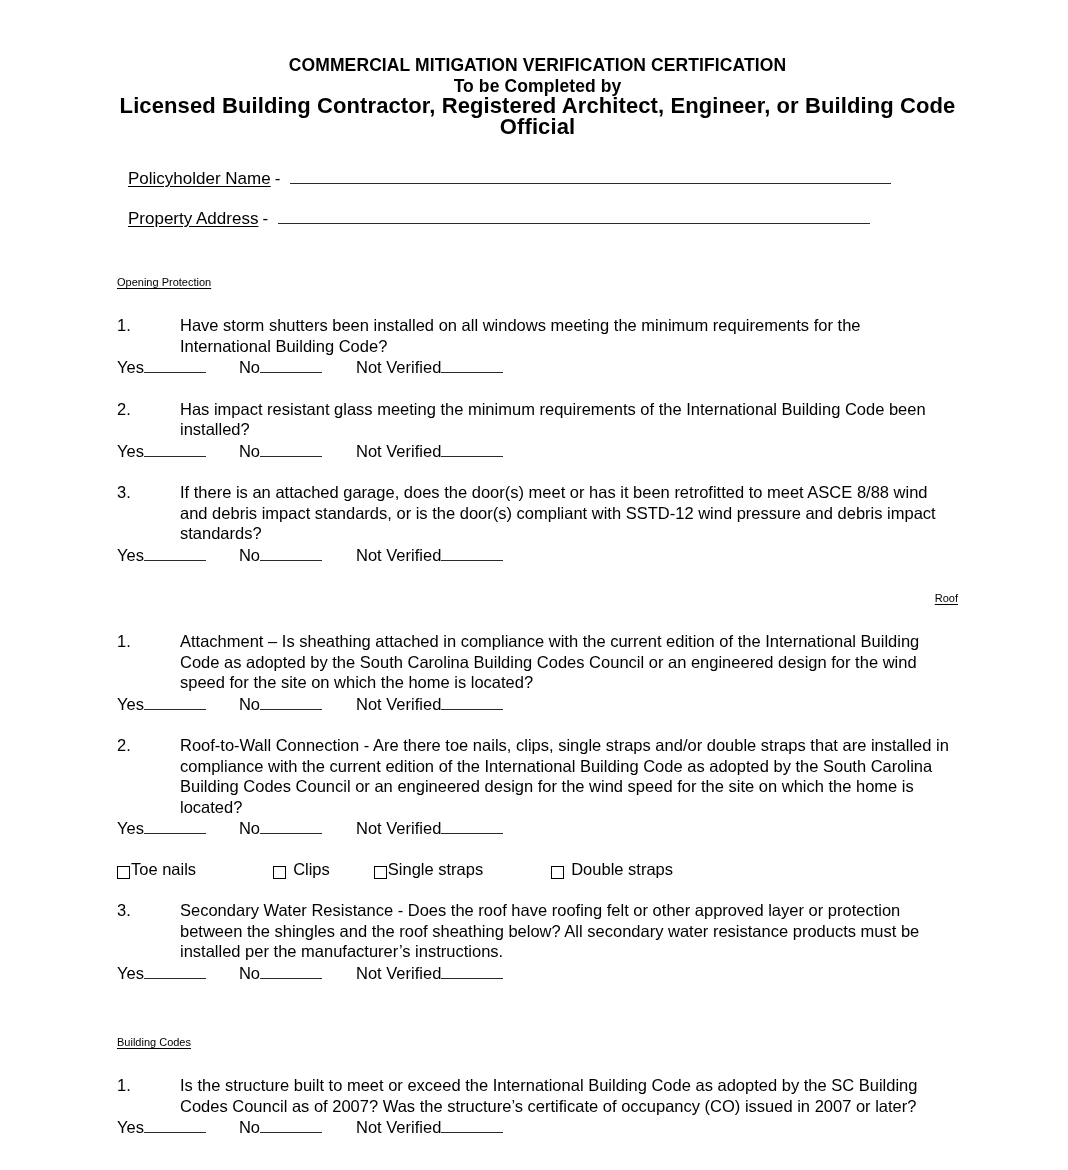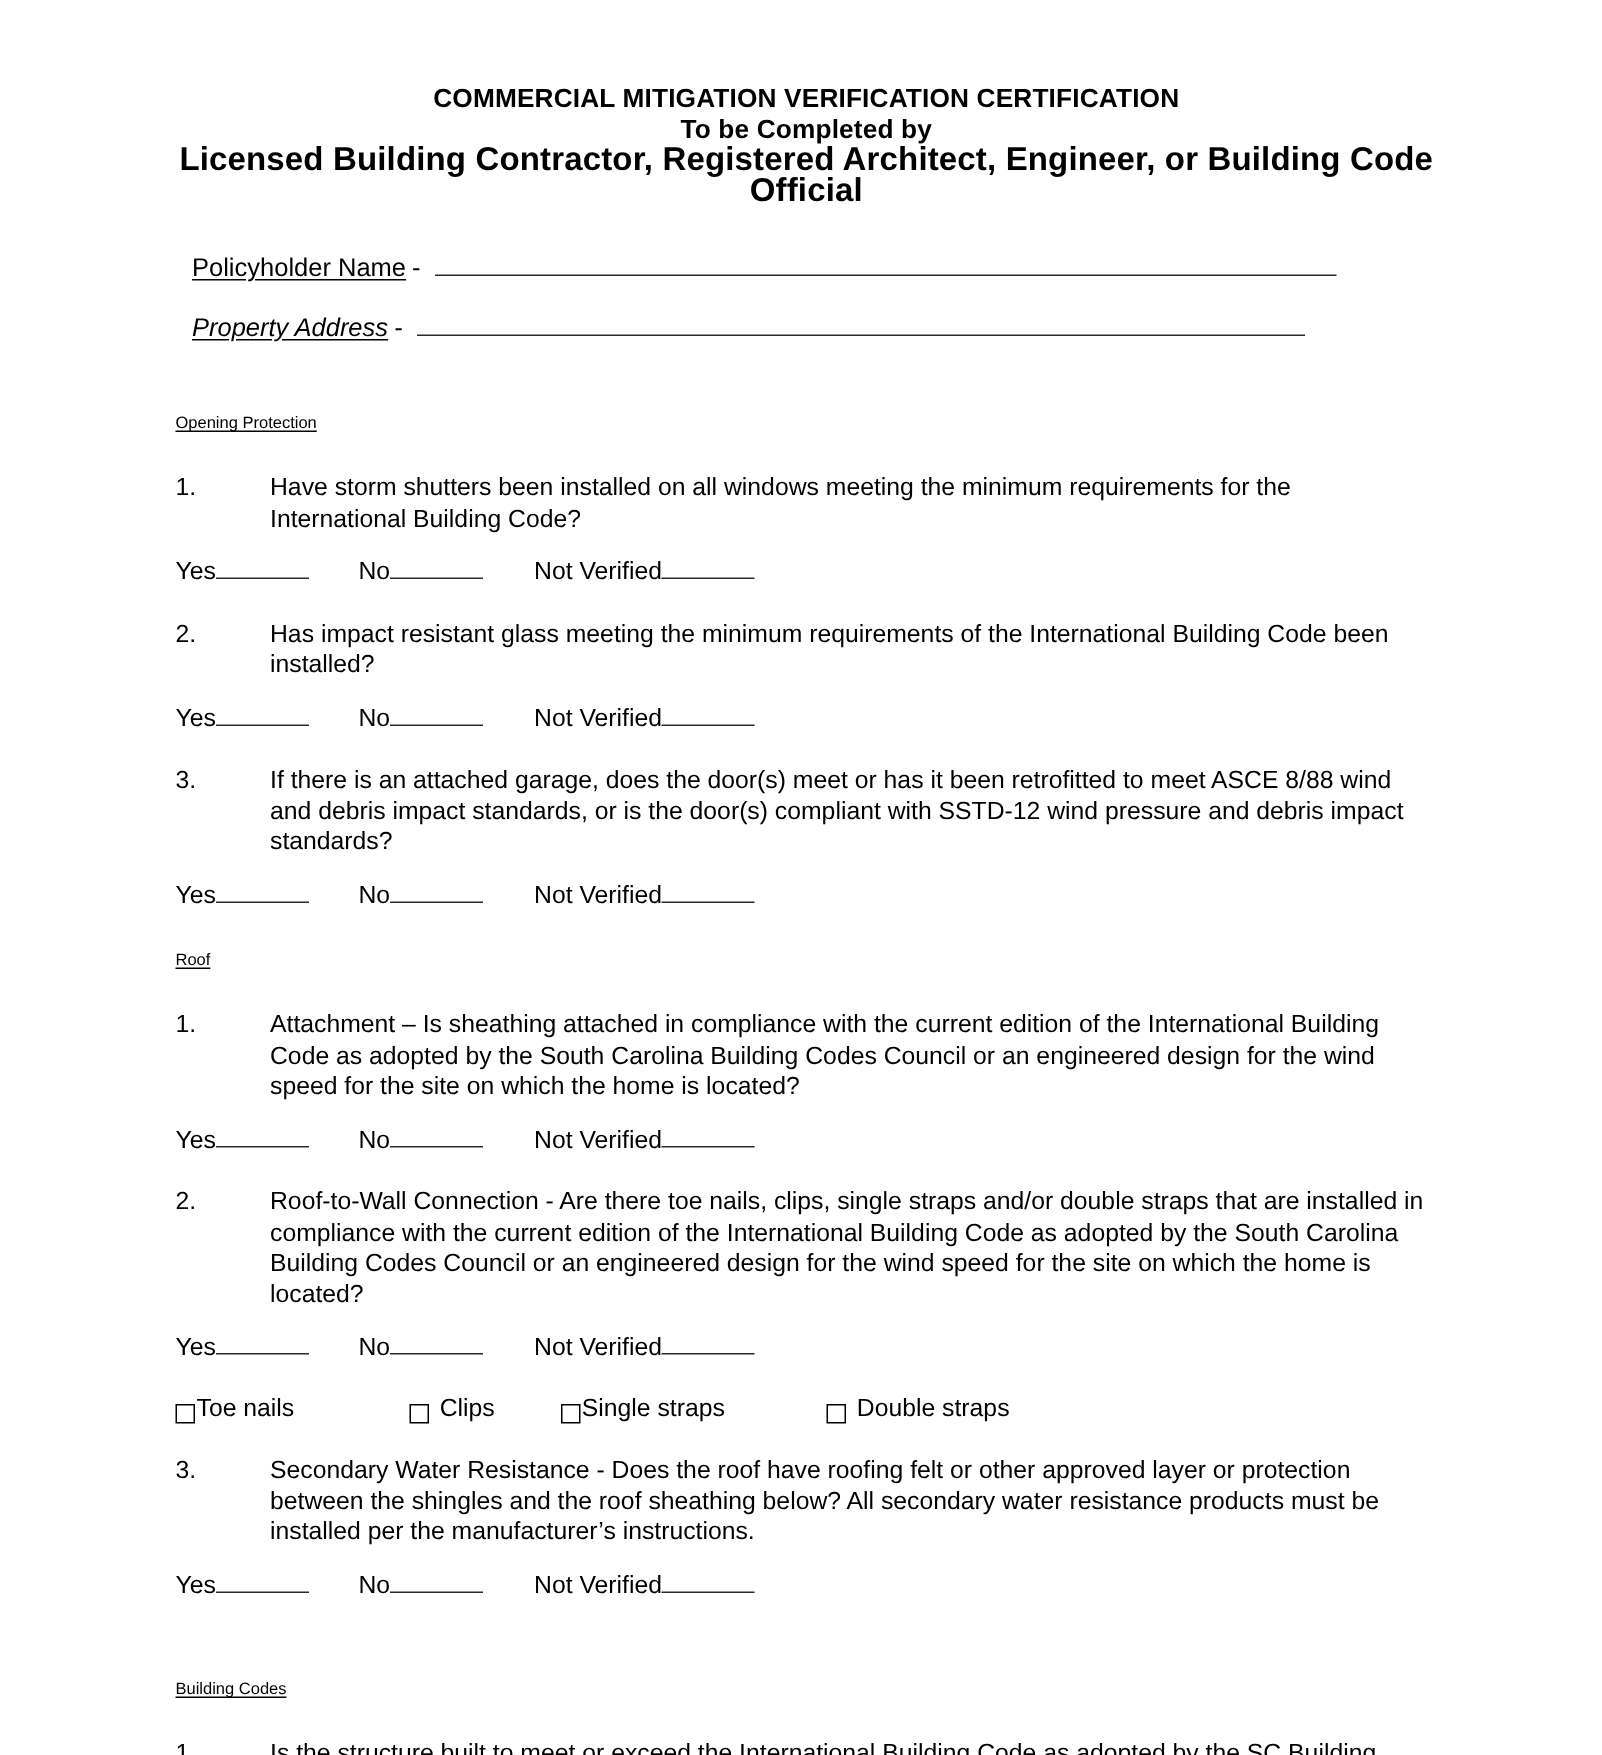--- a/index.html
+++ b/index.html
@@ -37,21 +37,21 @@
 
   
   .field-row {
     display: flex;
     align-items: baseline;
     font-size: 17px;
     line-height: 22px;
     white-space: nowrap;
   }
   .field-row.first { margin-top: 31px; }
-  .field-row.second { margin-top: 18px; font-style: italic; }
+  .field-row.second { margin-top: 18px; }
   .field-label {
     text-decoration: underline;
     text-underline-offset: 2px;
     margin-left: 11px;
   }
   .field-dash {
     padding-left: 4px;
     padding-right: 10px;
   }
   .field-rule {
@@ -64,21 +64,21 @@
 
   
   .section-heading {
     font-size: 11px;
     line-height: 22px;
     text-decoration: underline;
     text-underline-offset: 2px;
     display: inline-block;
   }
   .sec-opening { margin-top: 41px; }
-  .sec-roof { margin-top: 22px; }
+  .sec-roof { margin-top: 22px; text-align: right; }
   .sec-building { margin-top: 48px; }
 
   
   .question {
     display: flex;
     font-size: 16.5px;
     line-height: 20.5px;
   }
   .q-first { margin-top: 22px; }
   .q-next { margin-top: 21px; }
@@ -90,21 +90,21 @@
     flex: 1 1 auto;
     max-width: 772px;
   }
 
   
   .answer-row {
     display: flex;
     align-items: baseline;
     font-size: 16.5px;
     line-height: 20.5px;
-    margin-top: 15px;
+    margin-top: 1px;
     white-space: nowrap;
   }
   .ans {
     display: inline-flex;
     align-items: baseline;
   }
   .ans-label { }
   .ans-rule {
     display: inline-block;
     border-bottom: 1.6px solid #2b2b2b;

